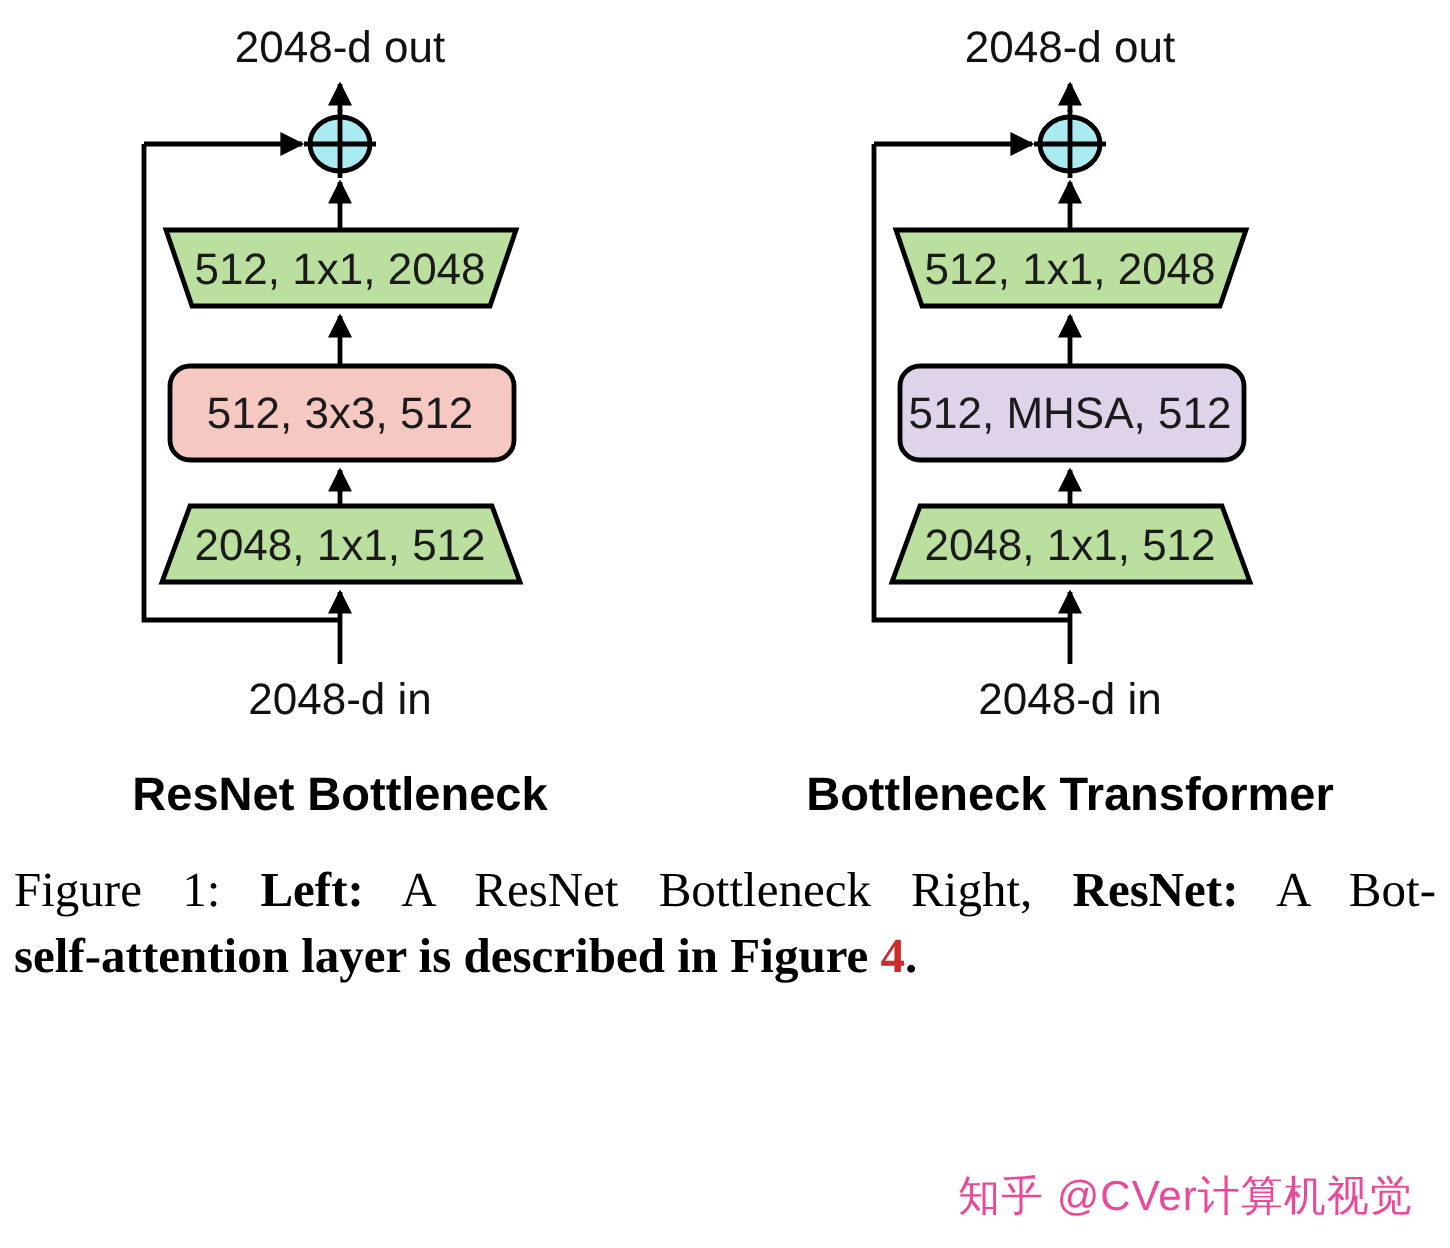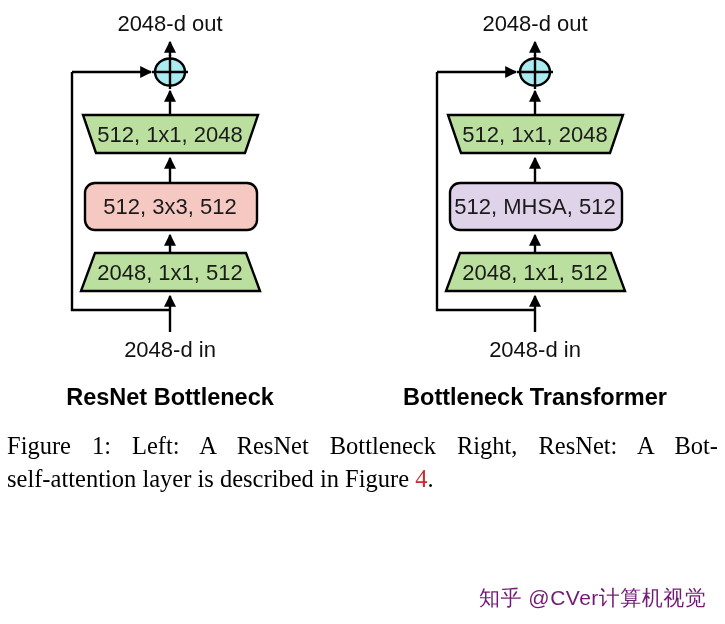--- a/index.html
+++ b/index.html
@@ -24,28 +24,28 @@
   .caption {
     position: absolute; left: 7px; top: 429px; width: 711px;
     font-family: "Liberation Serif", serif;
     font-size: 24.5px; color: #000;
   }
   .cap-line {
     line-height: 33.4px; height: 33.4px;
     text-align: justify; text-align-last: justify;
     white-space: nowrap;
   }
-  .cap-line.last { text-align-last: left; }
-  .cap-bold { font-weight: normal; }
+  .cap-line.last { text-align-last: left; font-weight: bold; }
+  .cap-bold { font-weight: bold; }
   .fig-ref { color: #cc2c2c; }
 
   .watermark {
     position: absolute; left: 479px; top: 584px;
     font-family: "Liberation Sans", sans-serif;
-    font-size: 21px; color: #701a75; letter-spacing: 0.5px;
+    font-size: 21px; color: #ec4899; letter-spacing: 0.5px;
     white-space: nowrap;
   }
 </style>
 </head>
 <body>
 
 <div class="stage">
 
   <svg id="panel-left" class="panel" width="340" height="418" viewBox="0 0 340 418">
     <defs>

